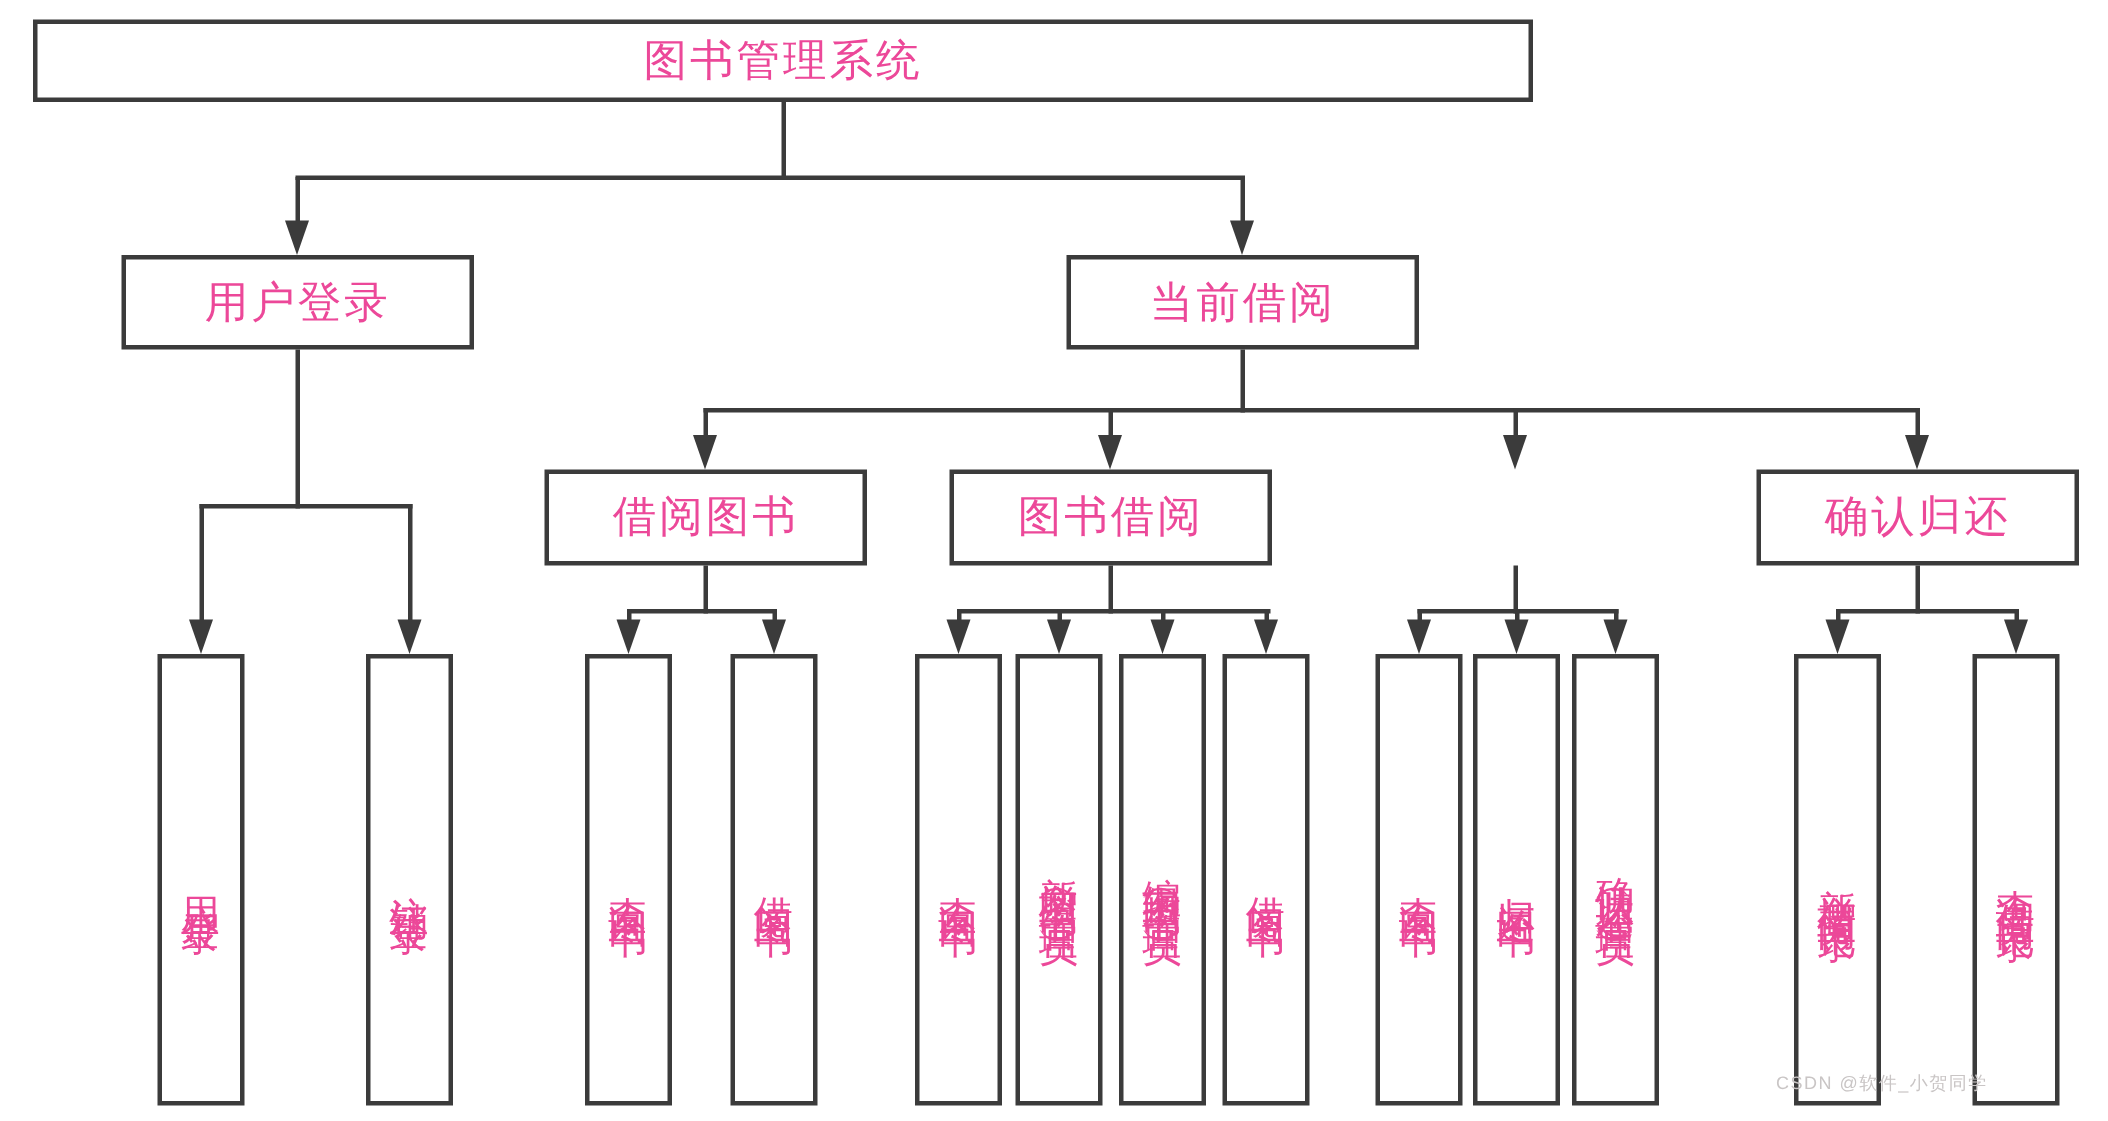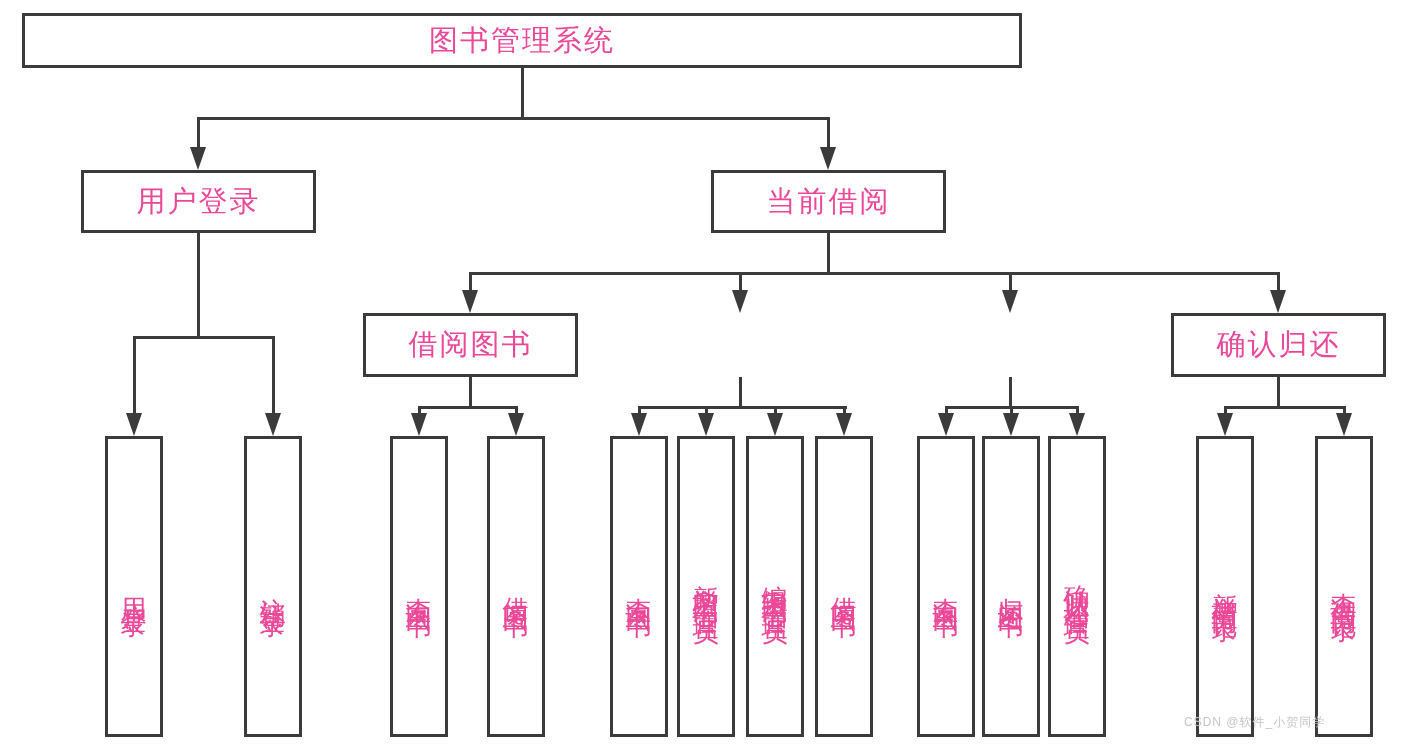--- a/index.html
+++ b/index.html
@@ -43,20 +43,23 @@
 
   <div class="box h" style="left:81px;top:170px;width:235px;height:63px">
     <span>用户登录</span>
   </div>
   <div class="box h" style="left:711px;top:170px;width:235px;height:63px">
     <span>当前借阅</span>
   </div>
 
   <div class="box h" style="left:363px;top:313px;width:215px;height:64px">
     <span>借阅图书</span>
+  </div>
+  <div class="box h" style="left:633px;top:313px;width:215px;height:64px">
+    <span>图书借阅</span>
   </div>
   <div class="box h" style="left:1171px;top:313px;width:215px;height:64px">
     <span>确认归还</span>
   </div>
 
   <div class="box v" style="left:105px;top:436px;width:58px;height:301px">
     <span>用户登录</span>
   </div>
   <div class="box v" style="left:244px;top:436px;width:58px;height:301px">
     <span>注销登录</span>

